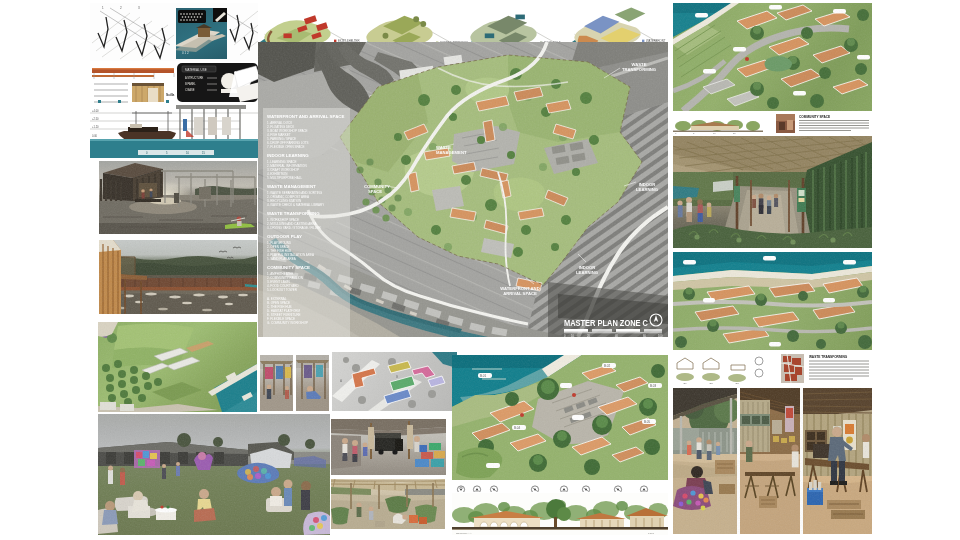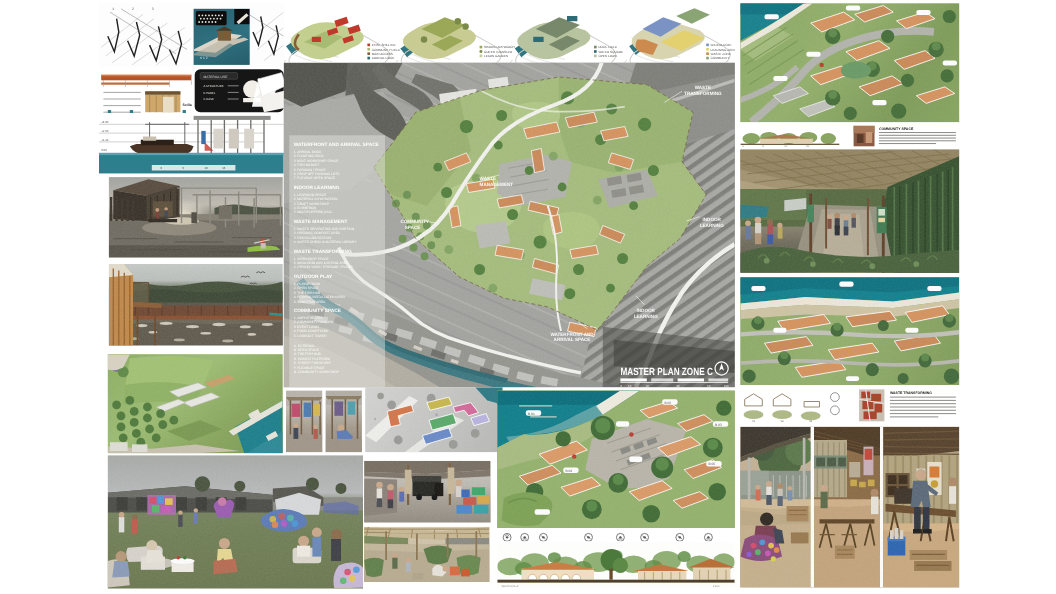--- a/index.html
+++ b/index.html
@@ -532,21 +532,21 @@
             <text x="4" y="4">LEARNING ZONE</text>
             <rect x="0" y="5.6" width="2.4" height="2.4" fill="#cc8a4e"></rect>
             <text x="4" y="8">WASTE ZONE</text>
             <rect x="0" y="9.6" width="2.4" height="2.4" fill="#8aa474"></rect>
             <text x="4" y="12">COMMUNITY</text>
           </g>
   </g>
 </svg>
 </div>
 
-<div class="t" id="center" style="left:258px;top:57px;width:410px;height:295px;background:#8e8e8c;">
+<div class="t" id="center" style="left:258px;top:42px;width:410px;height:295px;background:#8e8e8c;">
 <svg width="410" height="295">
   <defs>
     <filter id="noise" x="0" y="0" width="100%" height="100%">
       <feTurbulence type="fractalNoise" baseFrequency="0.9" numOctaves="2" result="n"></feTurbulence>
       <feColorMatrix in="n" type="matrix" values="0 0 0 0 0  0 0 0 0 0  0 0 0 0 0  0.55 0.55 0.55 0 0" result="na"></feColorMatrix>
       <feComposite in="na" in2="SourceGraphic" operator="atop"></feComposite>
     </filter>
     <pattern id="ponds" width="9" height="9" patternUnits="userSpaceOnUse" patternTransform="rotate(55)">
       <rect width="9" height="9" fill="#a8a8a5"></rect>
             <rect width="4" height="9" fill="#7d7d7a"></rect>

